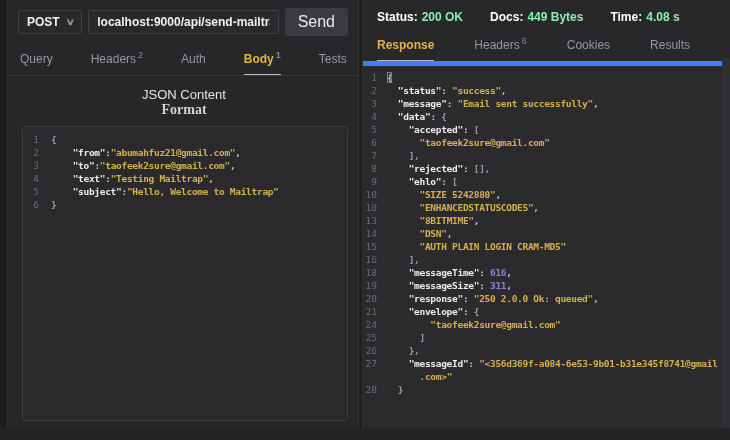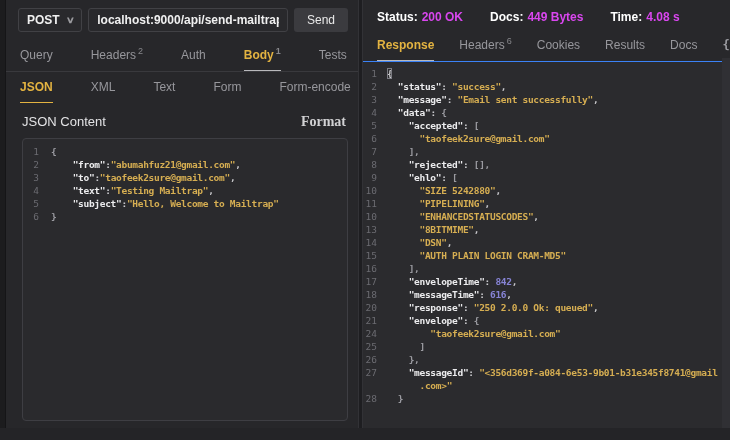--- a/index.html
+++ b/index.html
@@ -15,31 +15,31 @@
   
   .left-panel { width:352px; flex:none; display:flex; flex-direction:column; background:#27272a; }
   .req-bar { display:flex; gap:6px; padding:8px 10px 6px 12px; align-items:center; }
   .method { display:flex; align-items:center; gap:7px; background:#29292c; border:1px solid #414145;
             border-radius:3px; padding:4px 8px; font-weight:bold; color:#f0f0f0; cursor:pointer; }
   .chevron { color:#9a9a9e; font-size:9px; transform:scaleX(1.4); }
   .url { flex:1; min-width:0; background:#29292c; border:1px solid #414145; border-radius:3px;
          padding:4px 8px; font-weight:bold; color:#f0f0f0; font-size:12px;
          font-family:"Liberation Sans", sans-serif; outline:none; }
   .send-btn { background:#3b3b3f; border:none; border-radius:3px; padding:5px 13px;
-              color:#e9e9e9; font-size:12px; font-family:"Liberation Sans", sans-serif; cursor:pointer; }
+              color:#e9e9e9; font-size:16px; font-family:"Liberation Sans", sans-serif; cursor:pointer; }
 
   .tabs { display:flex; gap:38px; padding:8px 12px 9px 14px; align-items:baseline; }
   .tabs.bordered { border-bottom:1px solid #39393d; }
   .tab { color:#97979c; font-size:12px; position:relative; cursor:pointer; white-space:nowrap; }
   .tab sup { font-size:9px; color:#88888c; margin-left:2px; }
   .tab.active { color:#e3b341; font-weight:bold; }
   .tab.active::after { content:""; position:absolute; left:0; right:0; bottom:-9px; height:1px; background:#b9b9bc; }
   .tab.active.yellow-line::after { background:#e3b341; }
 
-  .content-head { display:flex; justify-content:space-between; padding:11px 12px 8px 16px; }
+  .content-head { display:flex; justify-content:space-between; align-items:center; padding:11px 12px 8px 16px;flex-direction:column; }
   .content-title { color:#e3e3e5; font-size:13px; }
   .format { color:#d2d2d4; font-weight:bold; font-size:14px; cursor:pointer;font-family:Liberation Serif, serif; }
 
   .editor-box { flex:1; margin:0 10px 7px 16px; border:1px solid #3e3e43; border-radius:4px;
                 background:#2a2a2d; overflow:hidden; padding-top:6px; }
 
   
   .code-line { display:flex; line-height:13px; font-family:"DejaVu Sans Mono", monospace;
                font-size:9.5px; font-weight:bold; letter-spacing:-0.3px; white-space:pre; }
   .ln { flex:none; text-align:right; color:#6b6b71; font-weight:normal; letter-spacing:0; }
@@ -52,22 +52,22 @@
   .tk-br { color:#9b9ba1; }
   .tk-bm { color:#cccccf; outline:1px solid #7c7c83; outline-offset:-1px; }
 
   
   .divider-v { width:5px; flex:none; background:#1e1e21; border-left:1px solid #323236; border-right:1px solid #323236; }
 
   
   .right-panel { flex:1; display:flex; flex-direction:column; background:#28282b; position:relative; min-width:0; }
   .status-row { display:flex; gap:27px; padding:10px 12px 4px 14px; }
   .stat-label { font-weight:bold; color:#ffffff; }
-  .stat-value { font-weight:bold; color:#d946ef; margin-left:4px; }
-  .resp-tabs { display:flex; gap:25px; padding:8px 14px 9px 14px; align-items:baseline; border-bottom:1px solid #3b82f6; }
+  .stat-value { font-weight:bold; color:#86efac; margin-left:4px; }
+  .resp-tabs { display:flex; gap:40px; padding:8px 14px 9px 14px; align-items:baseline; border-bottom:5px solid #3b82f6; }
   .tab-icons { margin-left:auto; display:flex; gap:17px; align-items:center; }
   .braces-icon { color:#9d9da2; font-size:12px; font-weight:bold; cursor:pointer;
                  font-family:"DejaVu Sans Mono", monospace; }
   .resp-editor { flex:1; padding-top:5px; background:#2b2b2e; overflow:hidden; }
   .scroll-strip { position:absolute; right:0; top:58px; bottom:0; width:8px; background:#303034; }
 </style>
 </head>
 <body>
 
 <div class="app">
@@ -85,29 +85,20 @@
 
     <div class="tabs bordered">
       <span class="tab"><span>Query</span></span>
       <span class="tab"><span>Headers</span><sup>2</sup></span>
       <span class="tab"><span>Auth</span></span>
       <span class="tab active"><span>Body</span><sup>1</sup></span>
       <span class="tab"><span>Tests</span></span>
       <span class="tab"><span>Pre Run</span></span>
     </div>
 
-    <div class="tabs">
-      <span class="tab active yellow-line">JSON</span>
-      <span class="tab">XML</span>
-      <span class="tab">Text</span>
-      <span class="tab">Form</span>
-      <span class="tab">Form-encode</span>
-      <span class="tab">GraphQL</span>
-      <span class="tab">Binary</span>
-    </div>
 
     <div class="content-head">
       <span class="content-title">JSON Content</span>
       <span class="format">Format</span>
     </div>
 
     <div class="editor-box" id="request-editor">
         <div class="code-line"><span class="ln left-ln">1</span><span><span class="tk-br">{</span></span></div>
         <div class="code-line"><span class="ln left-ln">2</span><span><span class="tk-p">    </span><span class="tk-k">"from"</span><span class="tk-p">:</span><span class="tk-s">"abumahfuz21@gmail.com"</span><span class="tk-p">,</span></span></div>
         <div class="code-line"><span class="ln left-ln">3</span><span><span class="tk-p">    </span><span class="tk-k">"to"</span><span class="tk-p">:</span><span class="tk-s">"taofeek2sure@gmail.com"</span><span class="tk-p">,</span></span></div>
@@ -148,28 +139,27 @@
         <div class="code-line"><span class="ln right-ln">1</span><span><span class="tk-bm">{</span></span></div>
         <div class="code-line"><span class="ln right-ln">2</span><span><span class="tk-p">  </span><span class="tk-k">"status"</span><span class="tk-p">: </span><span class="tk-s">"success"</span><span class="tk-p">,</span></span></div>
         <div class="code-line"><span class="ln right-ln">3</span><span><span class="tk-p">  </span><span class="tk-k">"message"</span><span class="tk-p">: </span><span class="tk-s">"Email sent successfully"</span><span class="tk-p">,</span></span></div>
         <div class="code-line"><span class="ln right-ln">4</span><span><span class="tk-p">  </span><span class="tk-k">"data"</span><span class="tk-p">: </span><span class="tk-br">{</span></span></div>
         <div class="code-line"><span class="ln right-ln">5</span><span><span class="tk-p">    </span><span class="tk-k">"accepted"</span><span class="tk-p">: </span><span class="tk-br">[</span></span></div>
         <div class="code-line"><span class="ln right-ln">6</span><span><span class="tk-p">      </span><span class="tk-s">"taofeek2sure@gmail.com"</span></span></div>
         <div class="code-line"><span class="ln right-ln">7</span><span><span class="tk-p">    </span><span class="tk-br">],</span></span></div>
         <div class="code-line"><span class="ln right-ln">8</span><span><span class="tk-p">    </span><span class="tk-k">"rejected"</span><span class="tk-p">: </span><span class="tk-br">[],</span></span></div>
         <div class="code-line"><span class="ln right-ln">9</span><span><span class="tk-p">    </span><span class="tk-k">"ehlo"</span><span class="tk-p">: </span><span class="tk-br">[</span></span></div>
         <div class="code-line"><span class="ln right-ln">10</span><span><span class="tk-p">      </span><span class="tk-s">"SIZE 5242880"</span><span class="tk-p">,</span></span></div>
-        <div class="code-line"><span class="ln right-ln">11</span><span><span class="tk-p">      </span><span class="tk-s">"PIPELINING"</span><span class="tk-p">,</span></span></div>
         <div class="code-line"><span class="ln right-ln">10</span><span><span class="tk-p">      </span><span class="tk-s">"ENHANCEDSTATUSCODES"</span><span class="tk-p">,</span></span></div>
         <div class="code-line"><span class="ln right-ln">13</span><span><span class="tk-p">      </span><span class="tk-s">"8BITMIME"</span><span class="tk-p">,</span></span></div>
         <div class="code-line"><span class="ln right-ln">14</span><span><span class="tk-p">      </span><span class="tk-s">"DSN"</span><span class="tk-p">,</span></span></div>
         <div class="code-line"><span class="ln right-ln">15</span><span><span class="tk-p">      </span><span class="tk-s">"AUTH PLAIN LOGIN CRAM-MD5"</span></span></div>
         <div class="code-line"><span class="ln right-ln">16</span><span><span class="tk-p">    </span><span class="tk-br">],</span></span></div>
-        <div class="code-line"><span class="ln right-ln">17</span><span><span class="tk-p">    </span><span class="tk-k">"envelopeTime"</span><span class="tk-p">: </span><span class="tk-n">842</span><span class="tk-p">,</span></span></div>
         <div class="code-line"><span class="ln right-ln">18</span><span><span class="tk-p">    </span><span class="tk-k">"messageTime"</span><span class="tk-p">: </span><span class="tk-n">616</span><span class="tk-p">,</span></span></div>
+        <div class="code-line"><span class="ln right-ln">19</span><span><span class="tk-p">    </span><span class="tk-k">"messageSize"</span><span class="tk-p">: </span><span class="tk-n">311</span><span class="tk-p">,</span></span></div>
         <div class="code-line"><span class="ln right-ln">20</span><span><span class="tk-p">    </span><span class="tk-k">"response"</span><span class="tk-p">: </span><span class="tk-s">"250 2.0.0 Ok: queued"</span><span class="tk-p">,</span></span></div>
         <div class="code-line"><span class="ln right-ln">21</span><span><span class="tk-p">    </span><span class="tk-k">"envelope"</span><span class="tk-p">: </span><span class="tk-br">{</span></span></div>
         <div class="code-line"><span class="ln right-ln">24</span><span><span class="tk-p">        </span><span class="tk-s">"taofeek2sure@gmail.com"</span></span></div>
         <div class="code-line"><span class="ln right-ln">25</span><span><span class="tk-p">      </span><span class="tk-br">]</span></span></div>
         <div class="code-line"><span class="ln right-ln">26</span><span><span class="tk-p">    </span><span class="tk-br">},</span></span></div>
         <div class="code-line"><span class="ln right-ln">27</span><span><span class="tk-p">    </span><span class="tk-k">"messageId"</span><span class="tk-p">: </span><span class="tk-s">"&lt;356d369f-a084-6e53-9b01-b31e345f8741@gmail</span></span></div>
         <div class="code-line"><span class="ln right-ln"></span><span><span class="tk-p">      </span><span class="tk-s">.com&gt;"</span></span></div>
         <div class="code-line"><span class="ln right-ln">28</span><span><span class="tk-p">  </span><span class="tk-br">}</span></span></div>
       </div>
     <div class="scroll-strip"></div>

